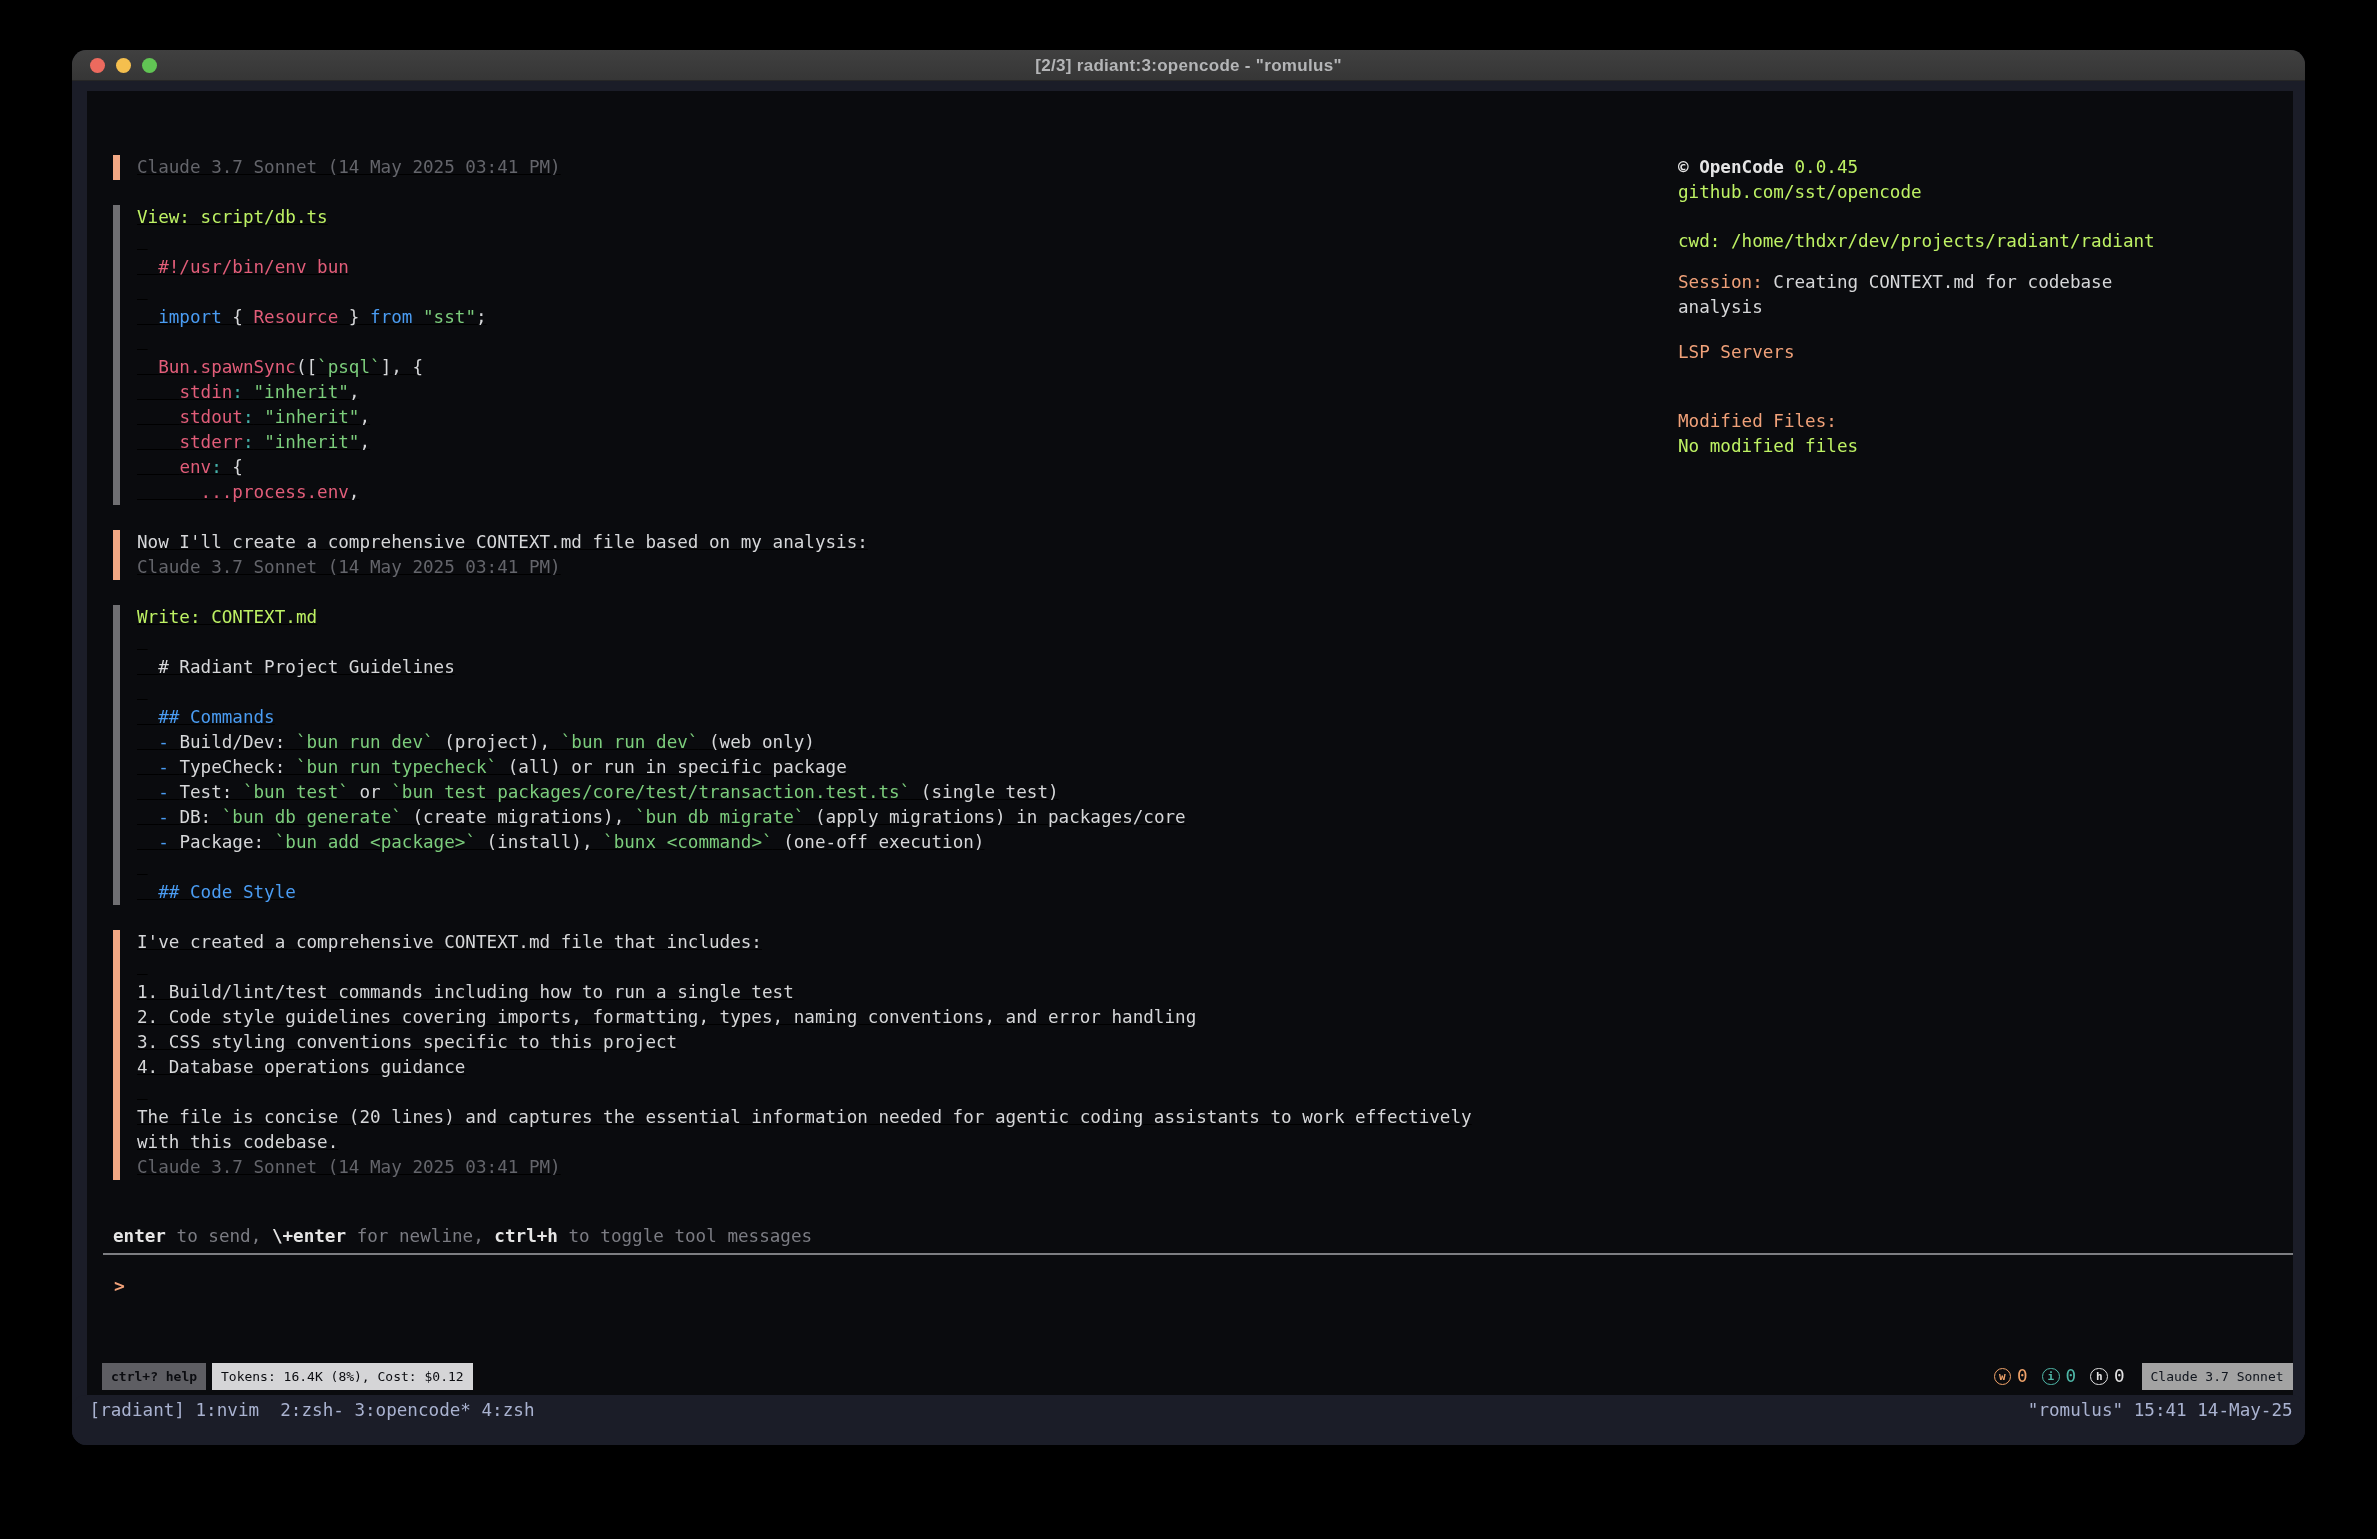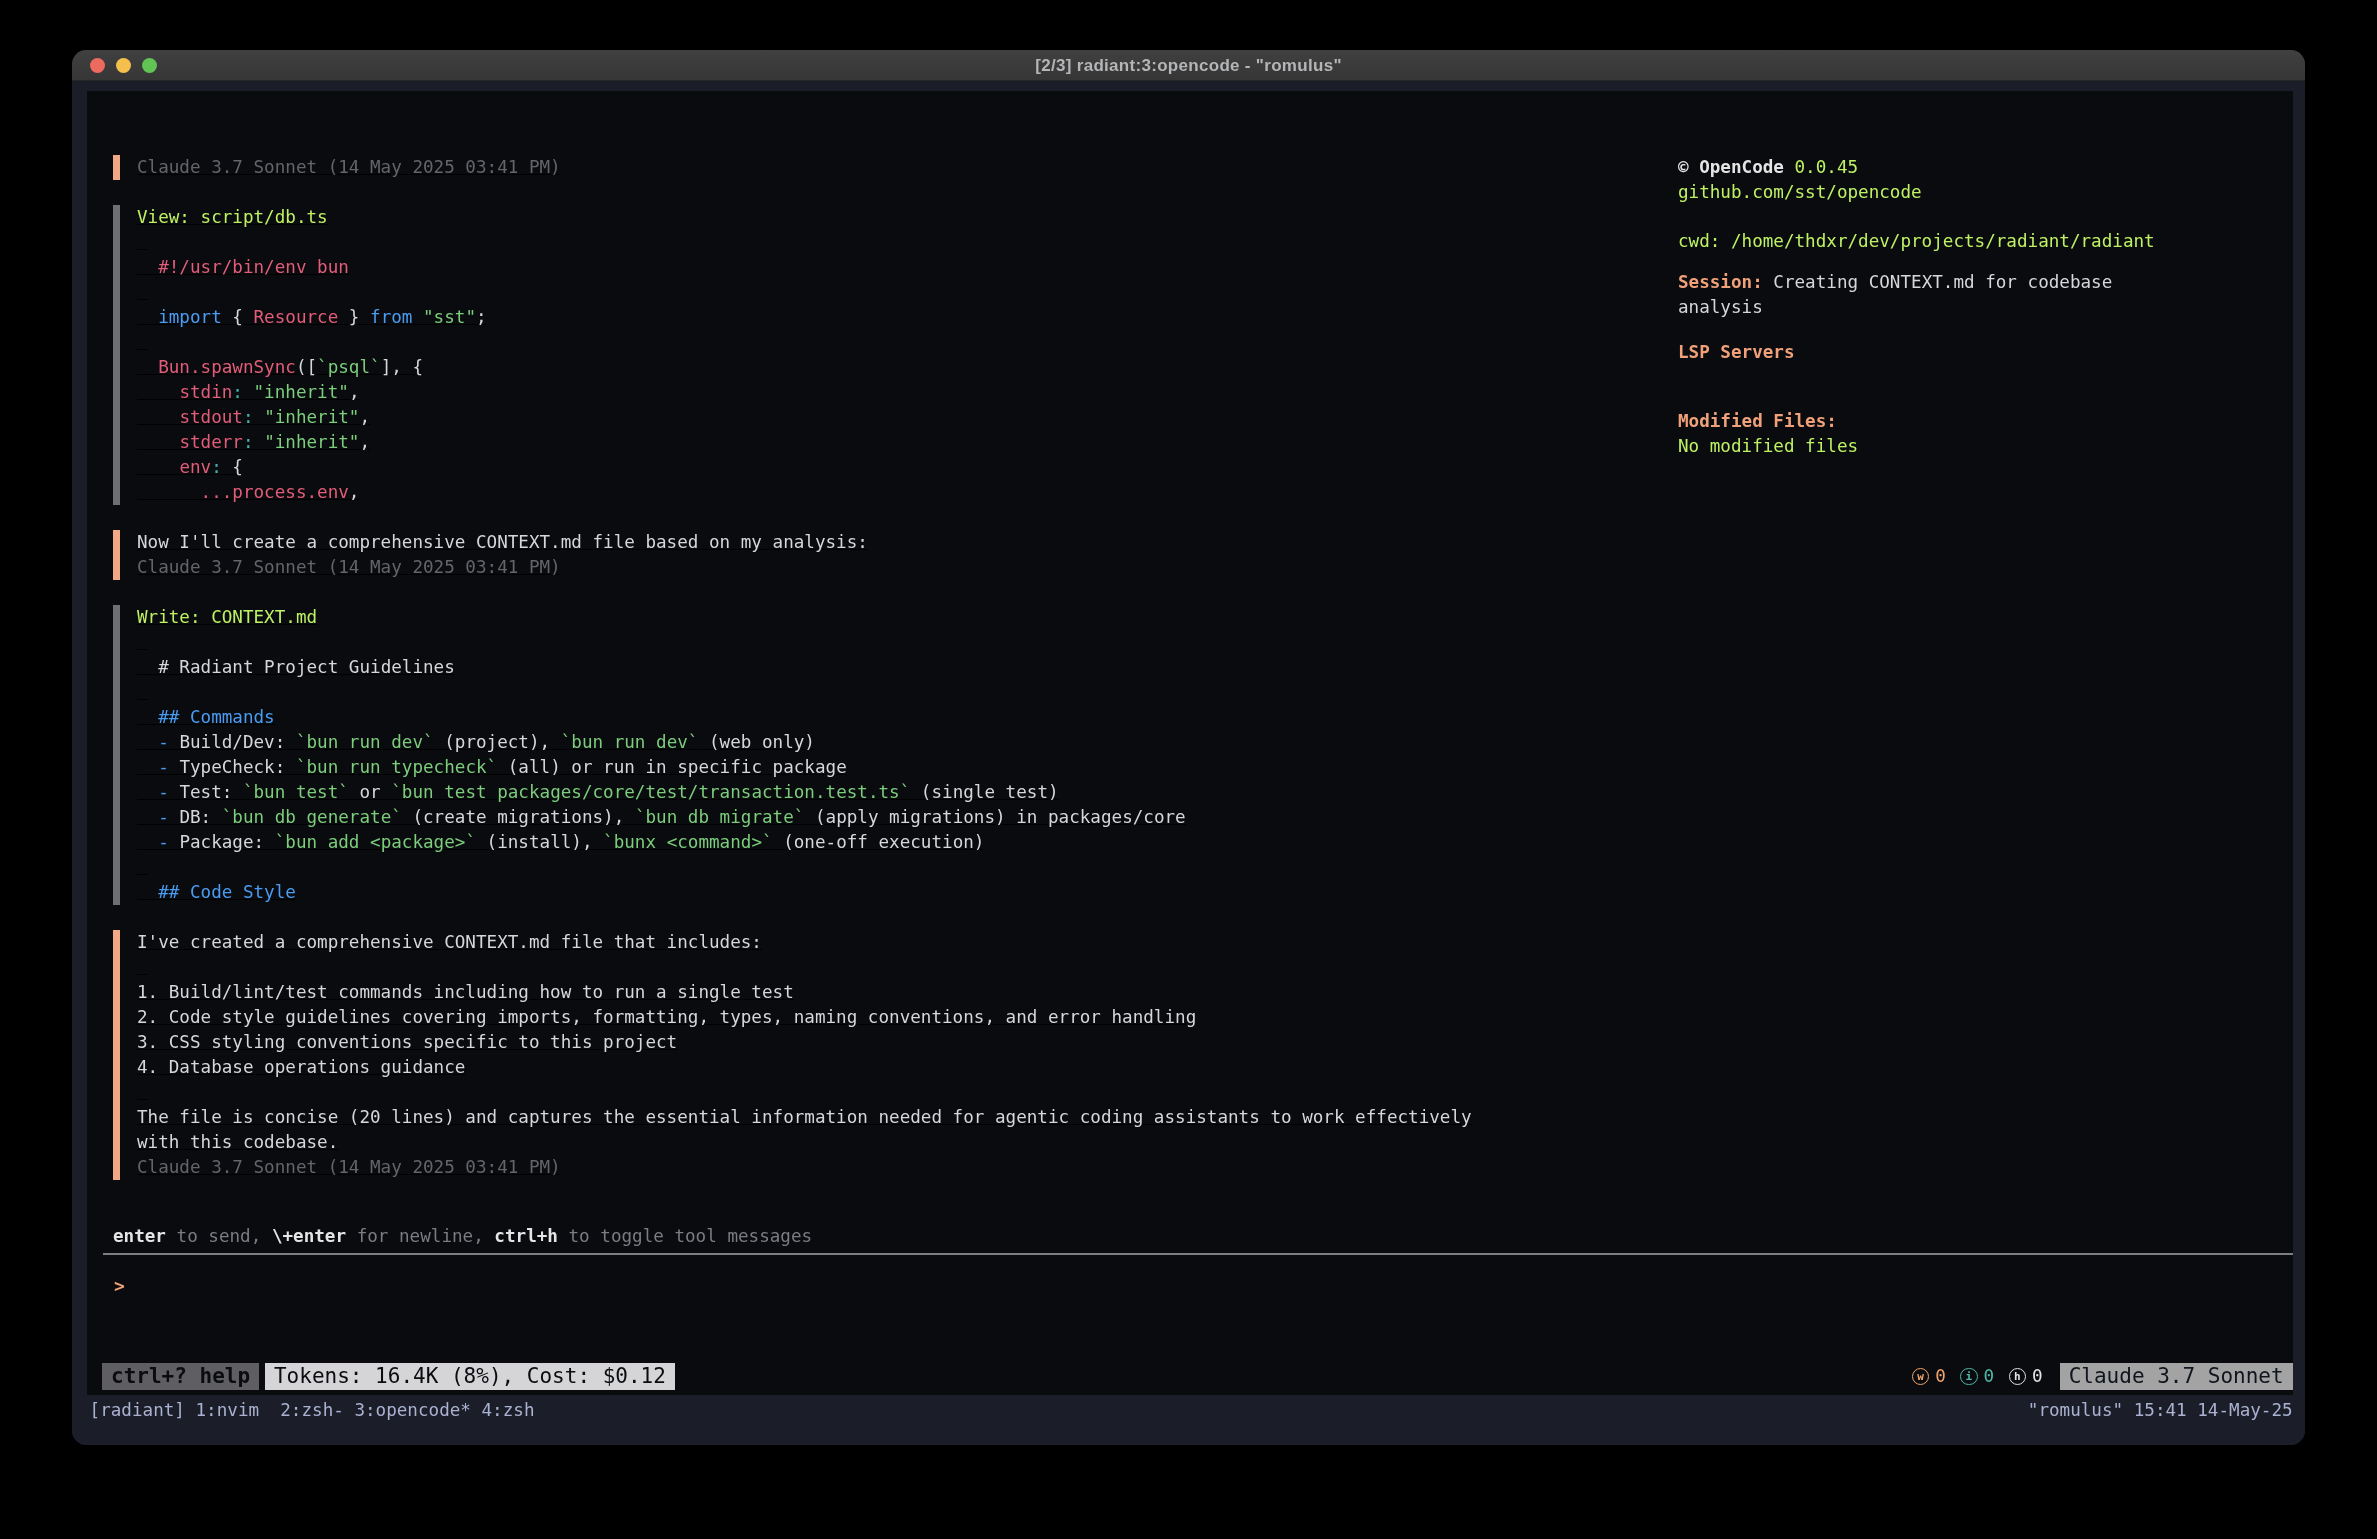--- a/index.html
+++ b/index.html
@@ -40,39 +40,39 @@
   .conversation { position:absolute; left:26px; top:64px; width:1670px; }
   .block { border-left:7.2px solid #888; padding-left:17px; margin-bottom:25px;text-decoration:underline; }
   .block.b-orange { border-color:#f2a884; }
   .block.b-gray   { border-color:#6f6f72; }
 
   .c-white  { color:#d6d7d9; }
   .c-dim    { color:#64656b; }
   .c-gray   { color:#bef264; }
   .c-gray2  { color:#7b7c83; }
   .c-bwhite { color:#e5e5e5; font-weight:bold; }
-  .c-orange { color:#f0a179; font-weight:bold;margin-top:10px; }
+  .c-orange { color:#f0a179; font-weight:normal;margin-top:10px; }
   .c-pink   { color:#e25d79; }
   .c-blue   { color:#4a9cf2; }
   .c-green  { color:#7ccd7c; }
   .c-teal   { color:#45b3ab; }
 
   .hintline { position:absolute; left:26px; top:1133px; }
   .inputrule { position:absolute; left:16.3px; top:1162px; width:2205px; height:2px; background:#7d7e82; }
   .promptline { position:absolute; left:27px; top:1182px; font-size:18px; line-height:25px;
                 color:#f0a179; font-weight:bold; white-space:pre; }
 
   .sidebar { position:absolute; left:1591px; top:0; width:522px; height:100%; }
   .sb-row { position:absolute; left:0; width:522px; white-space:pre-wrap; }
 
   .statusbar {
     position:absolute; left:15px; right:0; bottom:5.2px; height:27px;
     display:flex; align-items:center;
   }
-  .badge { font-size:21px; line-height:25px; padding:0.7px 9px; white-space:pre; }
+  .badge { font-size:13px; line-height:25px; padding:0.7px 9px; white-space:pre; }
   .badge-help   { background:#5e5e63; color:#0b0c10; font-weight:bold; }
   .badge-tokens { background:#d5d5d7; color:#0b0c10; margin-left:5.9px; }
   .status-right { margin-left:auto; display:flex; align-items:center; }
   .diag { display:flex; align-items:center; margin-right:17px; }
   .diag-item { display:flex; align-items:center; margin-left:14.4px; }
   .diag-circle {
     width:17.6px; height:17.6px; border-radius:50%; border:1.6px solid currentColor;
     display:inline-flex; align-items:center; justify-content:center;
     font-size:11px; font-weight:bold; margin-right:5.9px;
   }

